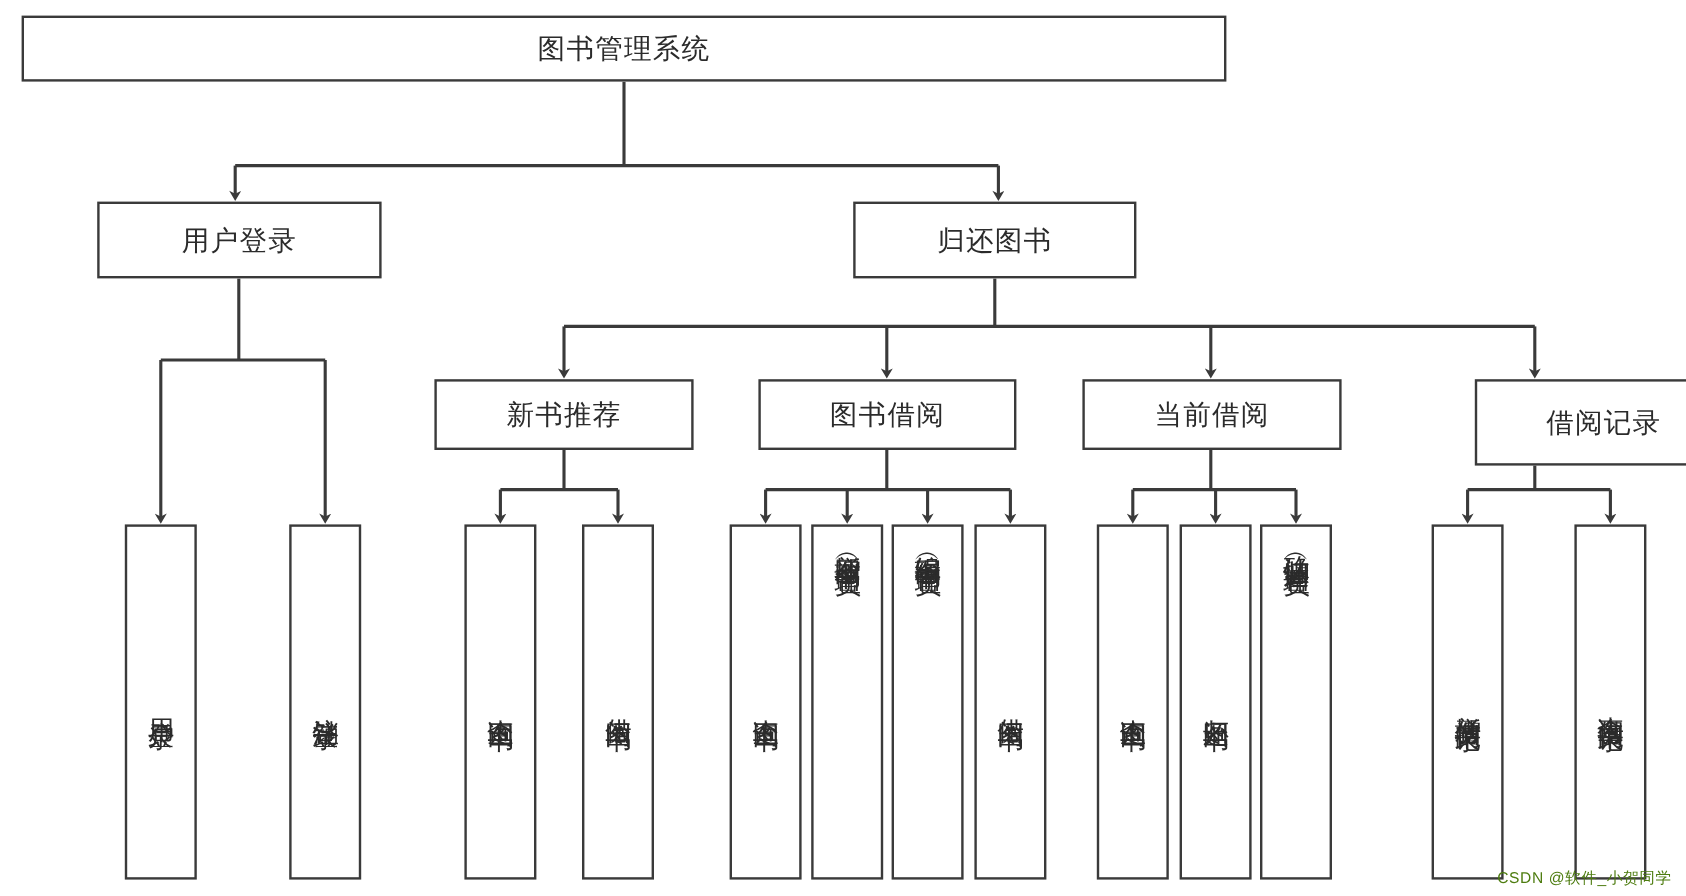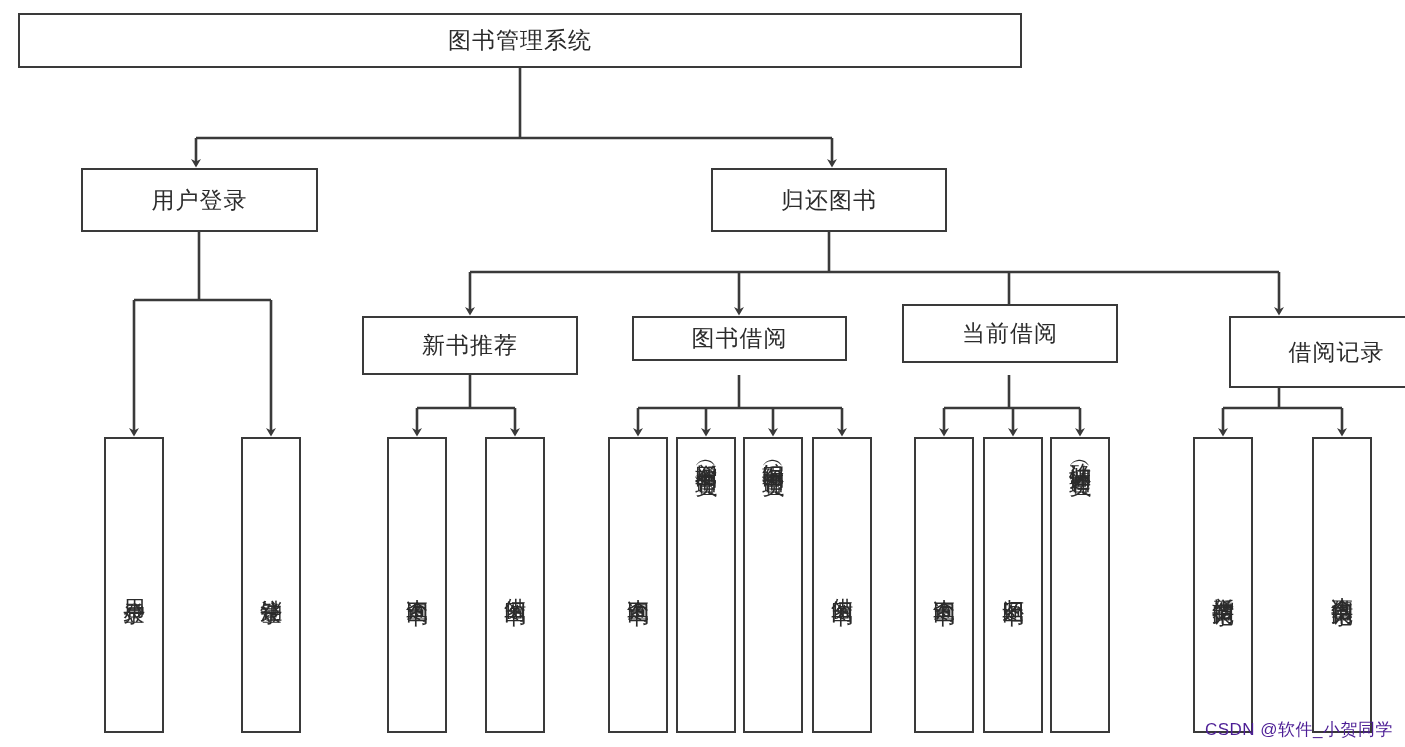--- a/index.html
+++ b/index.html
@@ -59,22 +59,22 @@
     padding-top: 6px;
   }
   .node.vert.mid {
     align-items: center;
     padding-top: 0;
   }
   #watermark {
     position: absolute;
     right: 12px;
     bottom: 6px;
-    font-size: 17px;
-    color: #4c1d95;
+    font-size: 13px;
+    color: #4d7c0f;
     letter-spacing: 0.5px;
     white-space: nowrap;
   }
 </style>
 </head>
 <body>
 
 <div id="canvas">
 
   <svg id="connectors" viewBox="0 0 1405 747" xmlns="http://www.w3.org/2000/svg">
@@ -135,24 +135,24 @@
   <div class="node horiz" style="left:81px; top:168px; width:237px; height:64px;">
     <span class="hlabel">用户登录</span>
   </div>
   <div class="node horiz" style="left:711px; top:168px; width:236px; height:64px;">
     <span class="hlabel">归还图书</span>
   </div>
 
   <div class="node horiz" style="left:362px; top:316px; width:216px; height:59px;font-family:Liberation Serif, serif;">
     <span class="hlabel">新书推荐</span>
   </div>
-  <div class="node horiz" style="left:632px; top:316px; width:215px; height:45px;">
+  <div class="node horiz" style="left:632px; top:316px; width:215px; height:59px;">
     <span class="hlabel">图书借阅</span>
   </div>
-  <div class="node horiz" style="left:902px; top:304px; width:216px; height:59px;">
+  <div class="node horiz" style="left:902px; top:316px; width:216px; height:59px;">
     <span class="hlabel">当前借阅</span>
   </div>
   <div class="node horiz" style="left:1229px; top:316px; width:215px; height:72px;">
     <span class="hlabel">借阅记录</span>
   </div>
 
   <div class="node vert mid" style="left:104px; top:437px; width:60px; height:296px;">
     <span class="vlabel">用户登录</span>
   </div>
   <div class="node vert mid" style="left:241px; top:437px; width:60px; height:296px;">

